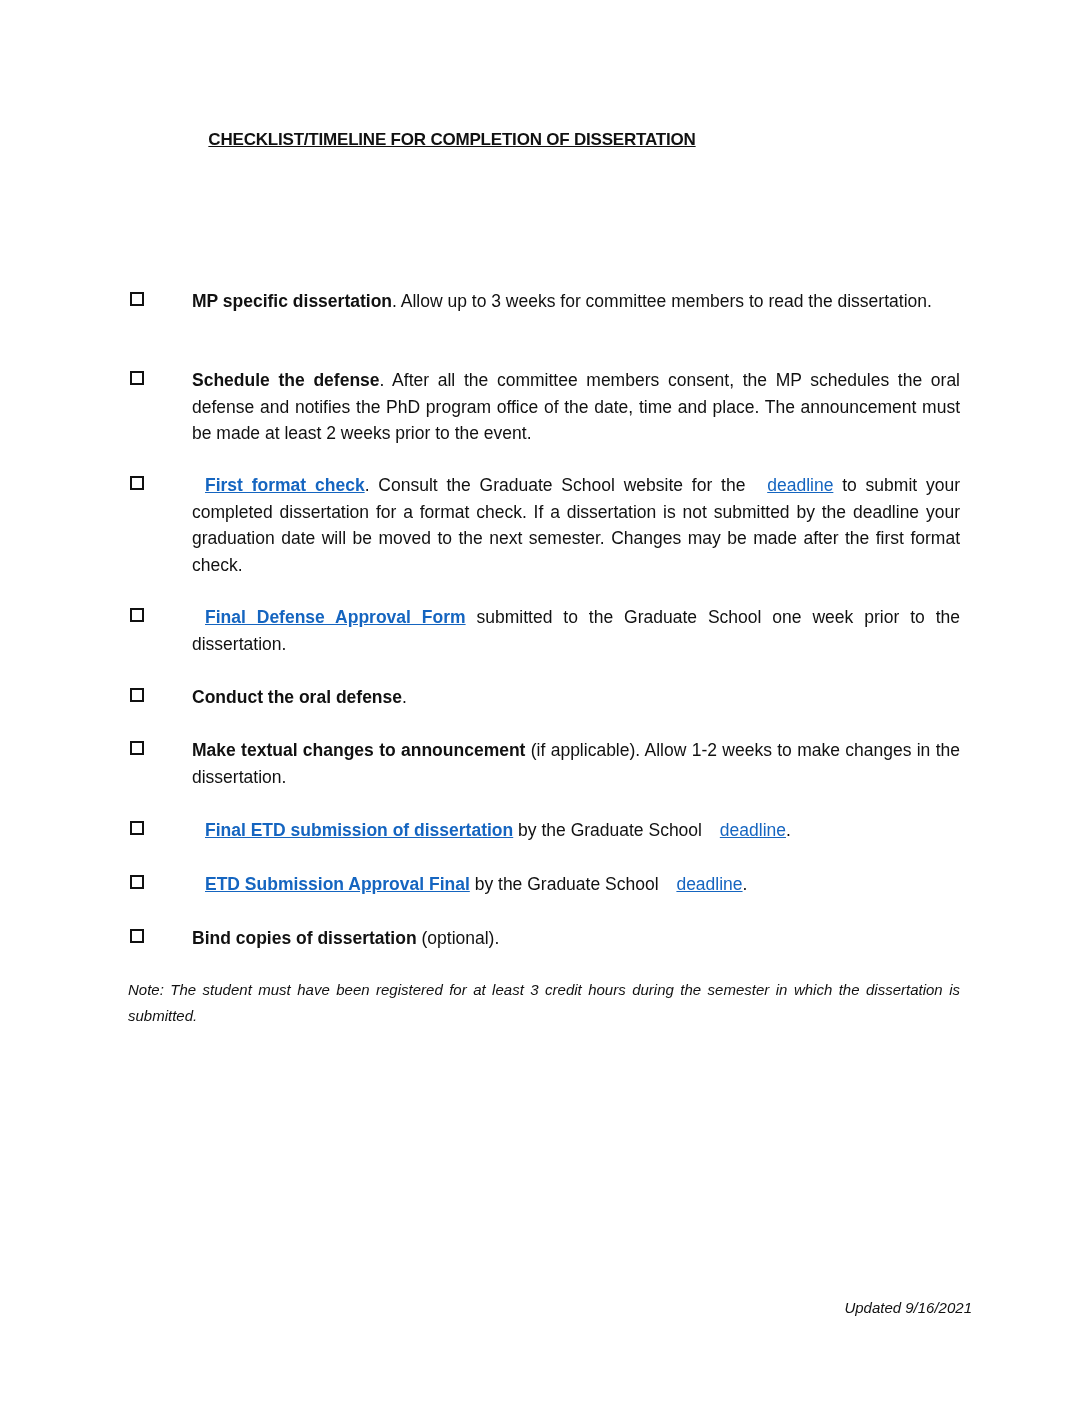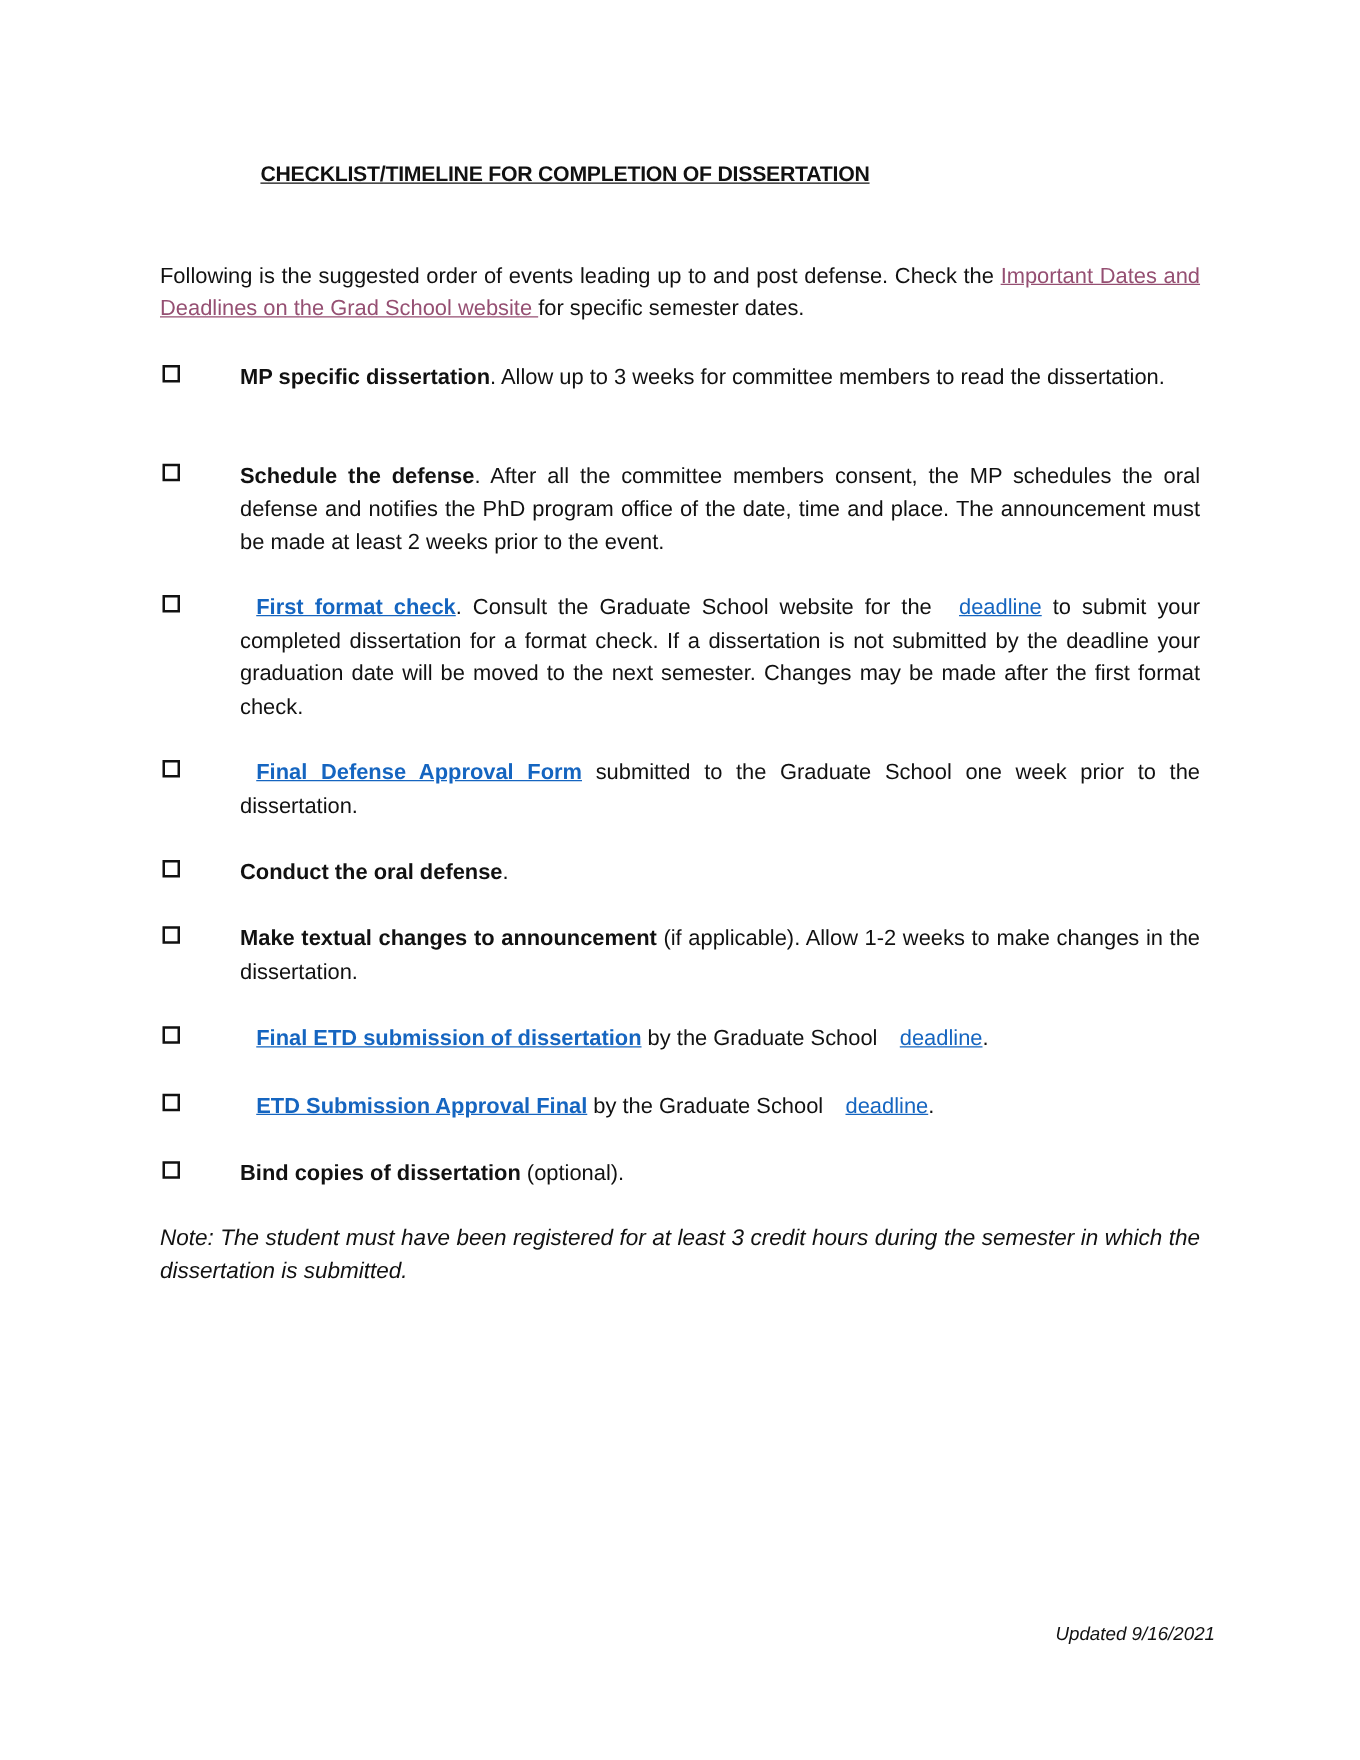--- a/index.html
+++ b/index.html
@@ -26,37 +26,34 @@
     position: absolute; left: 2px; top: 4px; width: 14px; height: 14px;
     border: 2px solid #111; box-sizing: border-box; background: #fff;
   }
   .item-text {
     position: absolute; left: 64px; width: 768px;
     font-size: 17.5px; line-height: 26.5px; text-align: justify;
   }
   .bold { font-weight: bold; }
   .note {
     position: absolute; top: 977px; left: 128px; width: 832px;
-    font-size: 18px; line-height: 26px; font-style: italic; text-align: justify;
+    font-size: 15px; line-height: 26px; font-style: italic; text-align: justify;
   }
   .updated {
     position: absolute; top: 1299px; right: 116px;
     font-size: 15px; font-style: italic;
   }
 </style>
 </head>
 <body>
 
 <div class="page">
 
   <div class="title">CHECKLIST/TIMELINE FOR COMPLETION OF DISSERTATION</div>
 
-  <div class="intro">
-    <span>Following is the suggested order of events leading up to and post defense. Check the </span><a class="link-purple">Important Dates and Deadlines on the Grad School website </a><span>for specific semester dates.</span>
-  </div>
 
   <div class="item" style="top:288px;">
     <div class="checkbox"></div>
     <div class="item-text">
       <span class="bold">MP specific dissertation</span><span>. Allow up to 3 weeks for committee members to read the dissertation.</span>
     </div>
   </div>
 
   <div class="item" style="top:367px;">
     <div class="checkbox"></div>

